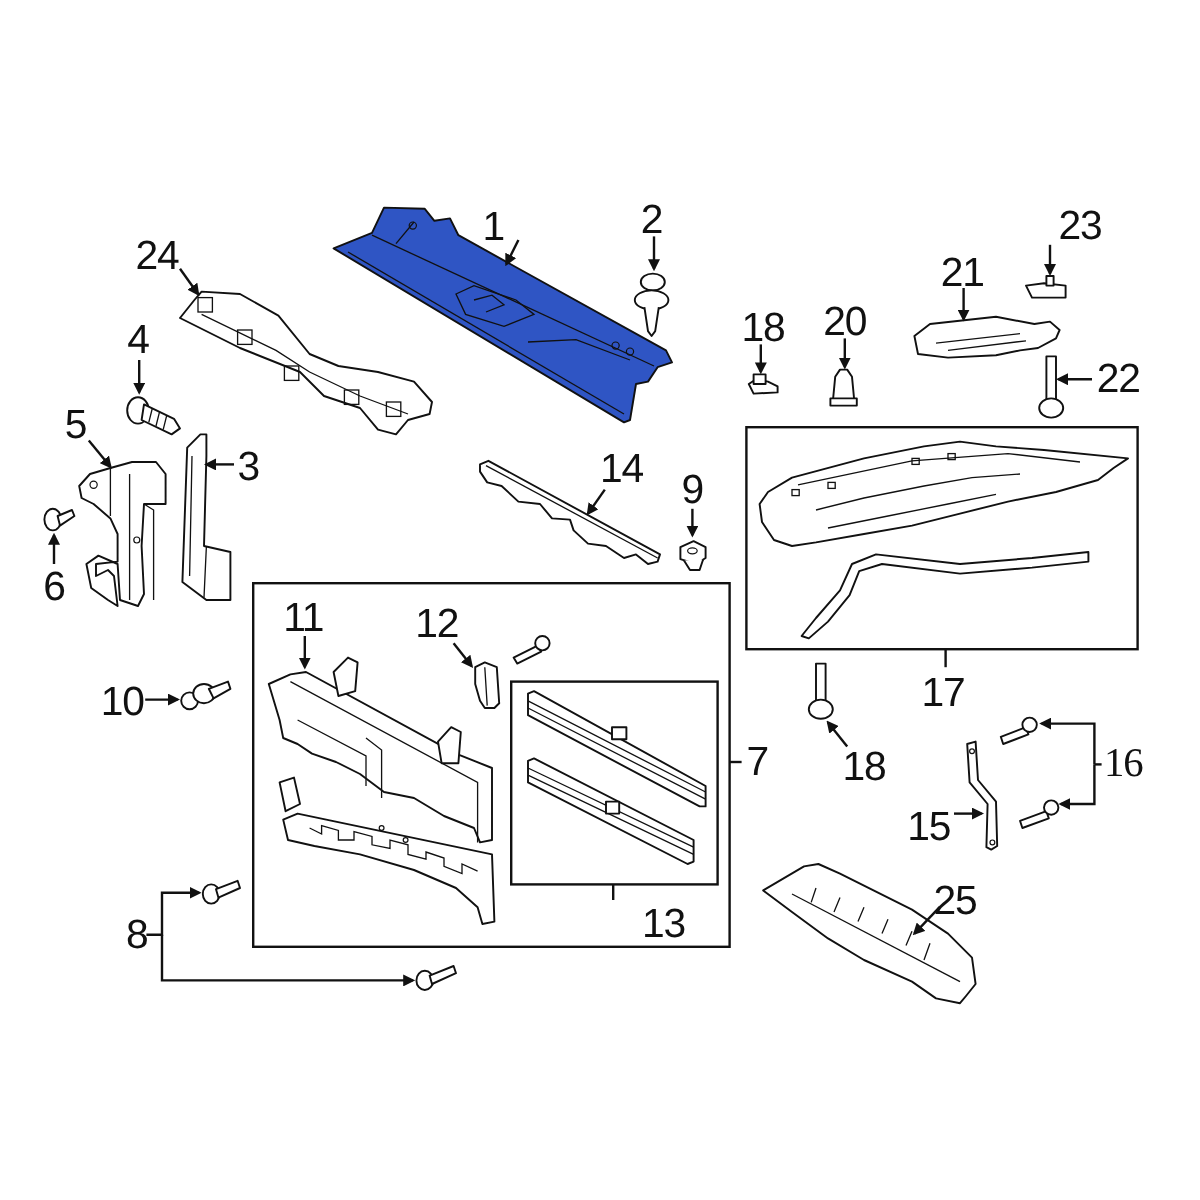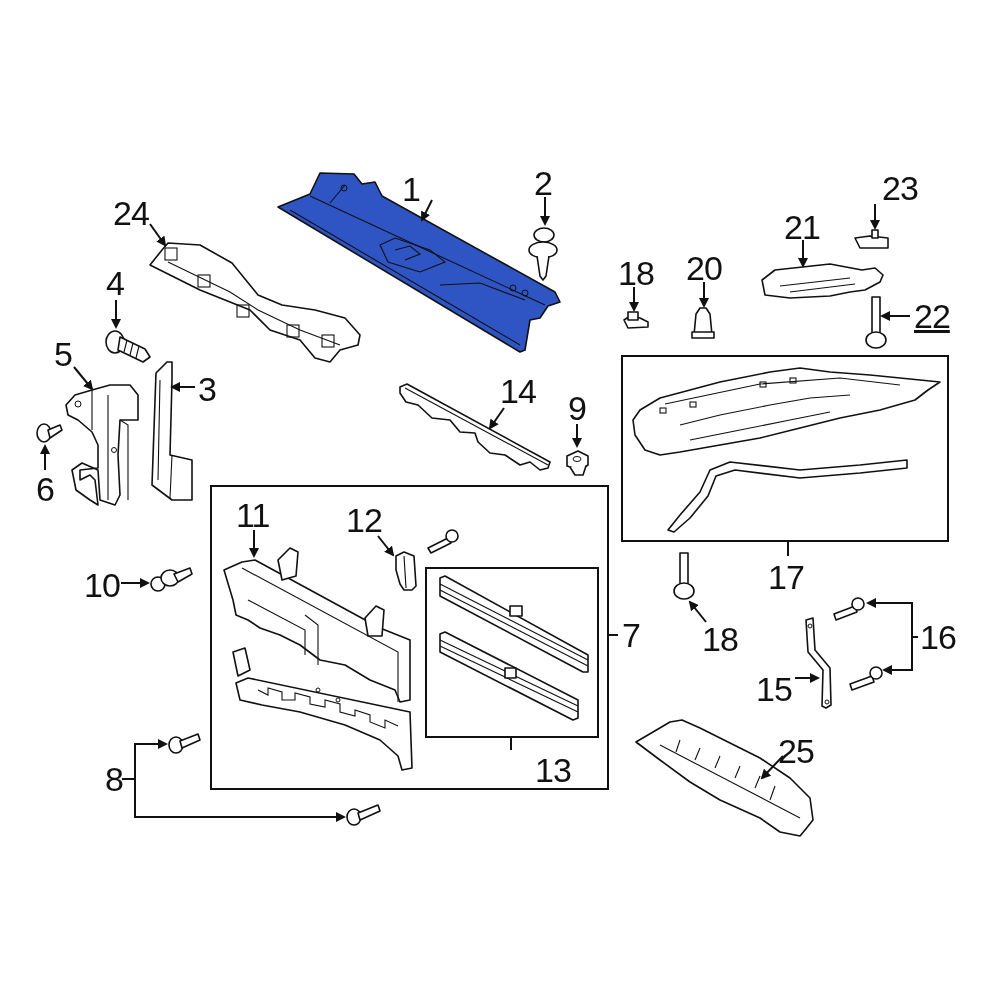--- a/index.html
+++ b/index.html
@@ -233,23 +233,23 @@
 <span class="callout" style="left:36px;top:472px;">6</span>
 <span class="callout" style="left:622px;top:618px;">7</span>
 <span class="callout" style="left:105px;top:762px;">8</span>
 <span class="callout" style="left:568px;top:391px;">9</span>
 <span class="callout" style="left:84px;top:568px;">10</span>
 <span class="callout" style="left:236px;top:498px;">11</span>
 <span class="callout" style="left:346px;top:503px;">12</span>
 <span class="callout" style="left:493px;top:753px;margin-left:42px;">13</span>
 <span class="callout" style="left:500px;top:374px;">14</span>
 <span class="callout" style="left:756px;top:672px;">15</span>
-<span class="callout" style="left:920px;top:620px;">16</span>
+<span class="callout" style="left:920px;top:620px;font-family:Liberation Serif, serif;">16</span>
 <span class="callout" style="left:768px;top:560px;text-align:right;">17</span>
 <span class="callout" style="left:702px;top:622px;">18</span>
 <span class="callout" style="left:618px;top:256px;">18</span>
 <span class="callout" style="left:686px;top:251px;">20</span>
 <span class="callout" style="left:784px;top:210px;text-align:center;">21</span>
-<span class="callout" style="left:914px;top:299px;text-decoration:underline;">22</span>
+<span class="callout" style="left:914px;top:299px;">22</span>
 <span class="callout" style="left:858px;top:171px;margin-left:24px;">23</span>
 <span class="callout" style="left:113px;top:196px;">24</span>
 <span class="callout" style="left:778px;top:720px;margin-top:14px;">25</span>
 </div>
 
 </body></html>

